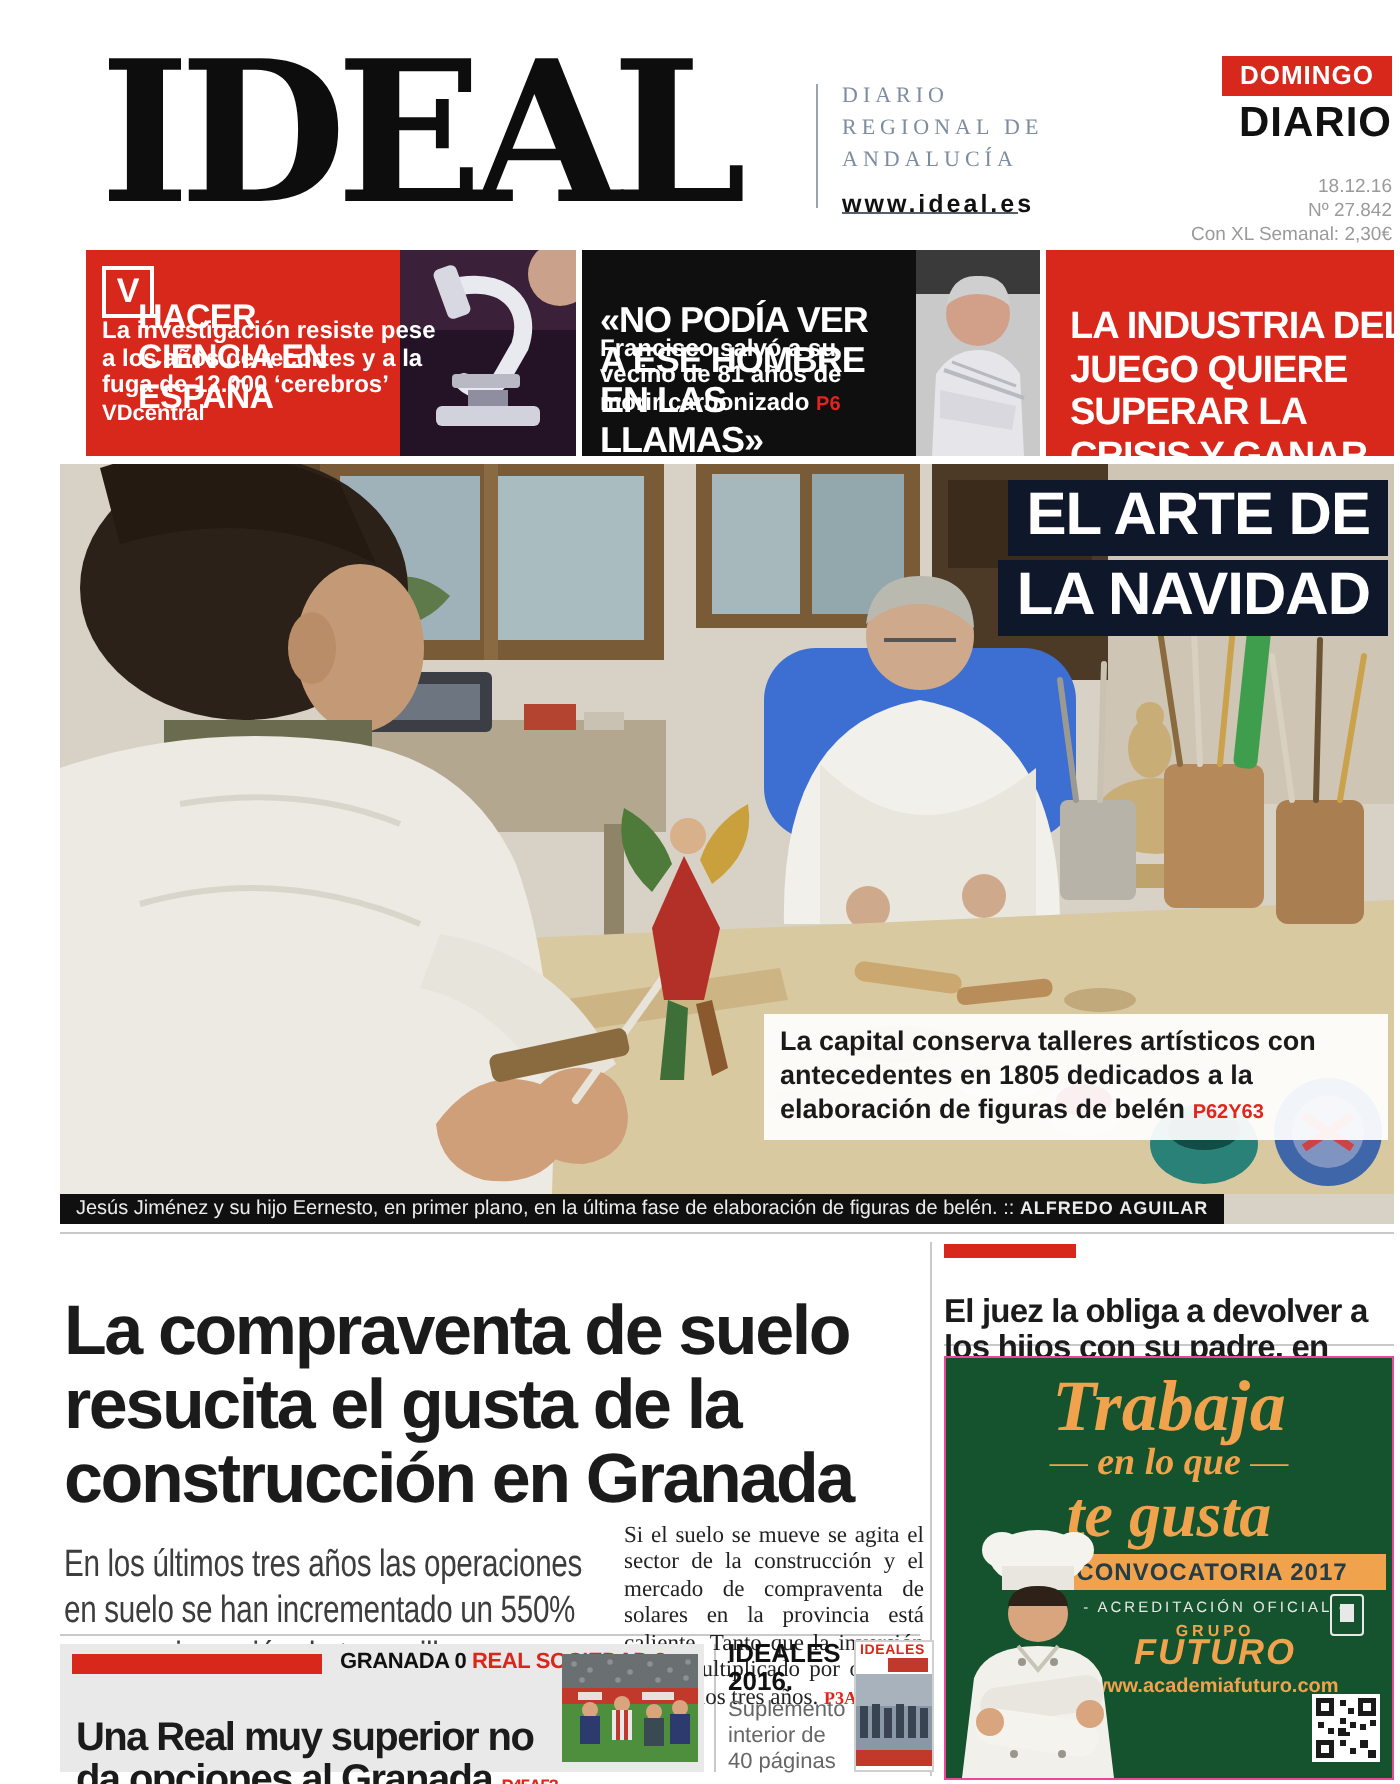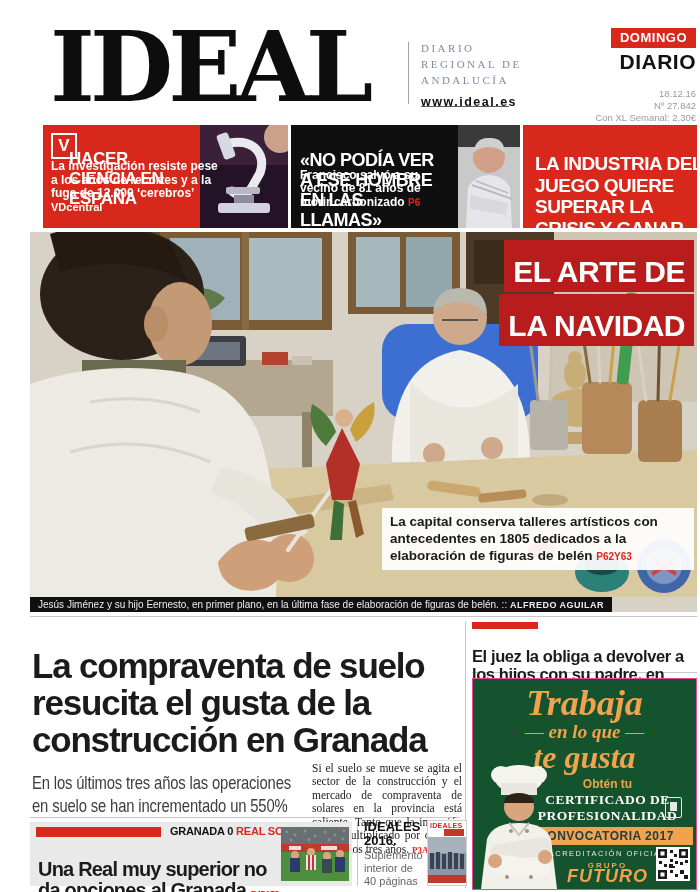--- a/index.html
+++ b/index.html
@@ -40,22 +40,22 @@
             line-height:20px;letter-spacing:-.5px;}
   .t2-sub{position:absolute;left:9px;bottom:7px;width:150px;font-size:12px;line-height:13.5px;font-weight:600;}
   .ref-red{color:#e2251c;font-weight:bold;font-size:10px;}
   .t3-title{position:absolute;left:12px;top:9px;width:176px;font-weight:bold;font-size:19px;
             line-height:21.5px;letter-spacing:-.5px;}
 
   
   .photo{position:absolute;left:30px;top:232px;width:667px;height:380px;background:#d8d2c6;}
   .photo svg{display:block;}
   .art-title{position:absolute;top:8px;right:3px;text-align:right;}
-  .art-title span{display:block;background:#b91c1c;color:#fff;font-weight:bold;font-size:30px;
-                  letter-spacing:-.5px;padding:15px 9px 3px;margin-bottom:2px;width:max-content;margin-left:auto;}
+  .art-title span{display:block;background:#0f172a;color:#fff;font-weight:bold;font-size:30px;
+                  letter-spacing:-.5px;padding:1px 9px 3px;margin-bottom:2px;width:max-content;margin-left:auto;}
   .photo-caption{position:absolute;right:3px;bottom:42px;left:352px;background:rgba(255,255,255,.93);
                  color:#1a1a1a;font-weight:600;font-size:13.5px;line-height:17px;padding:5px 8px;}
   .credit{position:absolute;left:0;bottom:0;background:#101010;color:#ececec;font-size:10px;
           line-height:15px;height:15px;padding:0 8px;white-space:nowrap;}
   .credit .author{font-weight:bold;font-size:9px;letter-spacing:.5px;}
 
   
   .rule{position:absolute;background:#c9c9c9;}
   .rule.h1r{left:30px;top:616px;width:667px;height:1px;}
   .rule.h2r{left:472px;top:672px;width:225px;height:1px;}
@@ -324,25 +324,20 @@
   <div class="kicker-bar"></div>
   <h2 class="sec-hl">
     <span>El juez la obliga a devolver a los hijos con su padre, en Italia</span>
     <span class="ref-red">P6</span>
   </h2>
 
   <div class="ad">
     <div class="ad-script ad-t1">Trabaja</div>
     <div class="ad-script ad-t2"><span class="dash">—</span> <span>en lo que</span> <span class="dash">—</span></div>
     <div class="ad-script ad-t3">te gusta</div>
-    <div class="ad-right">
-      <div class="ad-obt">Obtén tu</div>
-      <div class="ad-cert">CERTIFICADO DE</div>
-      <div class="ad-cert">PROFESIONALIDAD</div>
-    </div>
     <div class="ad-band">CONVOCATORIA 2017</div>
     <div class="ad-right">
       <div class="ad-acred">- ACREDITACIÓN OFICIAL -</div>
       <div class="ad-grupo">GRUPO</div>
       <div class="ad-futuro">FUTURO</div>
       <a class="ad-web" href="#">www.academiafuturo.com</a>
 
     </div>
     <div class="ad-sq">
         <i></i>

